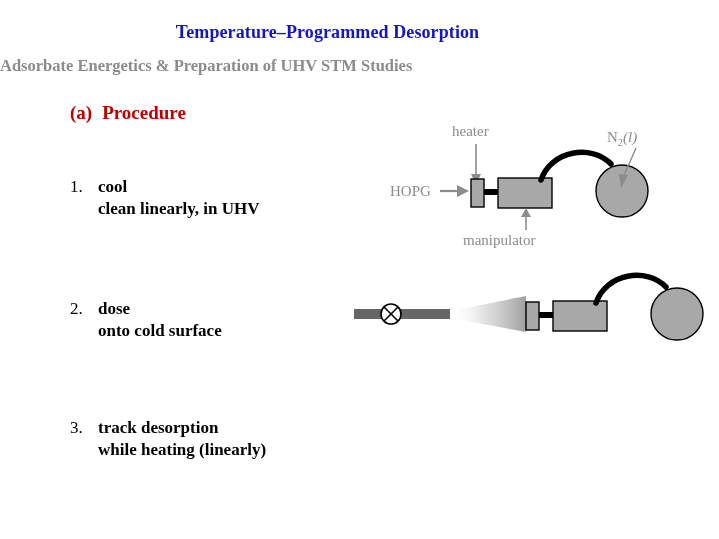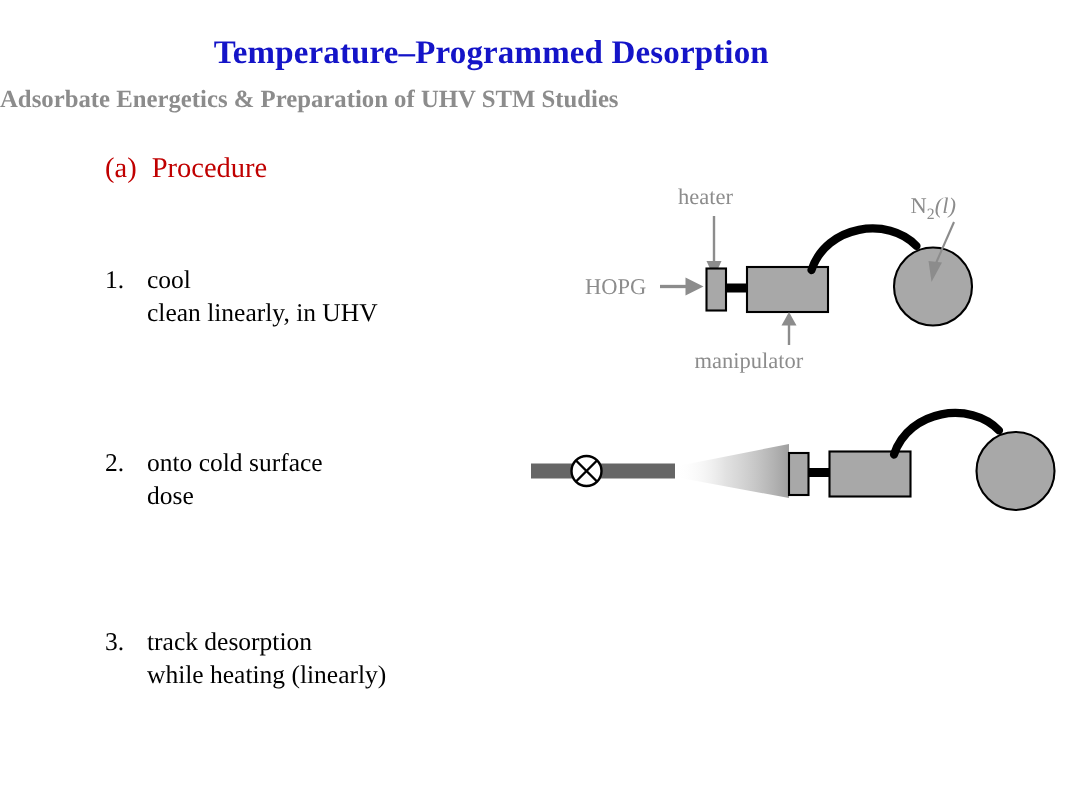--- a/index.html
+++ b/index.html
@@ -20,21 +20,21 @@
     inset: 0;
   }
 
   
   .title {
     position: absolute;
     top: 22px;
     left: 0;
     width: 655px;
     text-align: center;
-    font-size: 22px;
+    font-size: 18px;
     font-weight: bold;
     color: #1414c8;
     letter-spacing: 0.1px;
     white-space: nowrap;
   }
   .subtitle {
     position: absolute;
     top: 56px;
     left: 0;
     width: 719px;
@@ -44,41 +44,42 @@
     color: #8c8c8c;
     white-space: nowrap;
   }
 
   
   .section-head {
     position: absolute;
     top: 102px;
     left: 70px;
     font-size: 19px;
-    font-weight: normal;
+    font-weight: bold;
     color: #c00000;
     white-space: nowrap;
   }
   .section-head .marker { margin-right: 10px; }
 
   
   .step {
     position: absolute;
     font-size: 17px;
     color: #000000;
     line-height: 22px;
     white-space: nowrap;
   }
   .step .num {
     position: absolute;
     left: 0;
     top: 0;
   }
   .step .lines {
     margin-left: 28px;
+    font-weight: bold;
   }
   .step-1 { left: 70px; top: 176px; }
   .step-2 { left: 70px; top: 298px; }
   .step-3 { left: 70px; top: 417px; }
 
   
   .diagram {
     position: absolute;
   }
   .diag-1 { left: 330px; top: 118px; }
@@ -111,22 +112,22 @@
     <span class="num">1.</span>
     <div class="lines">
       <div>cool</div>
       <div>clean linearly, in UHV</div>
     </div>
   </div>
 
   <div class="step step-2">
     <span class="num">2.</span>
     <div class="lines">
+      <div>dose</div>
       <div>onto cold surface</div>
-      <div>dose</div>
     </div>
   </div>
 
   <div class="step step-3">
     <span class="num">3.</span>
     <div class="lines">
       <div>track desorption</div>
       <div>while heating (linearly)</div>
     </div>
   </div>

